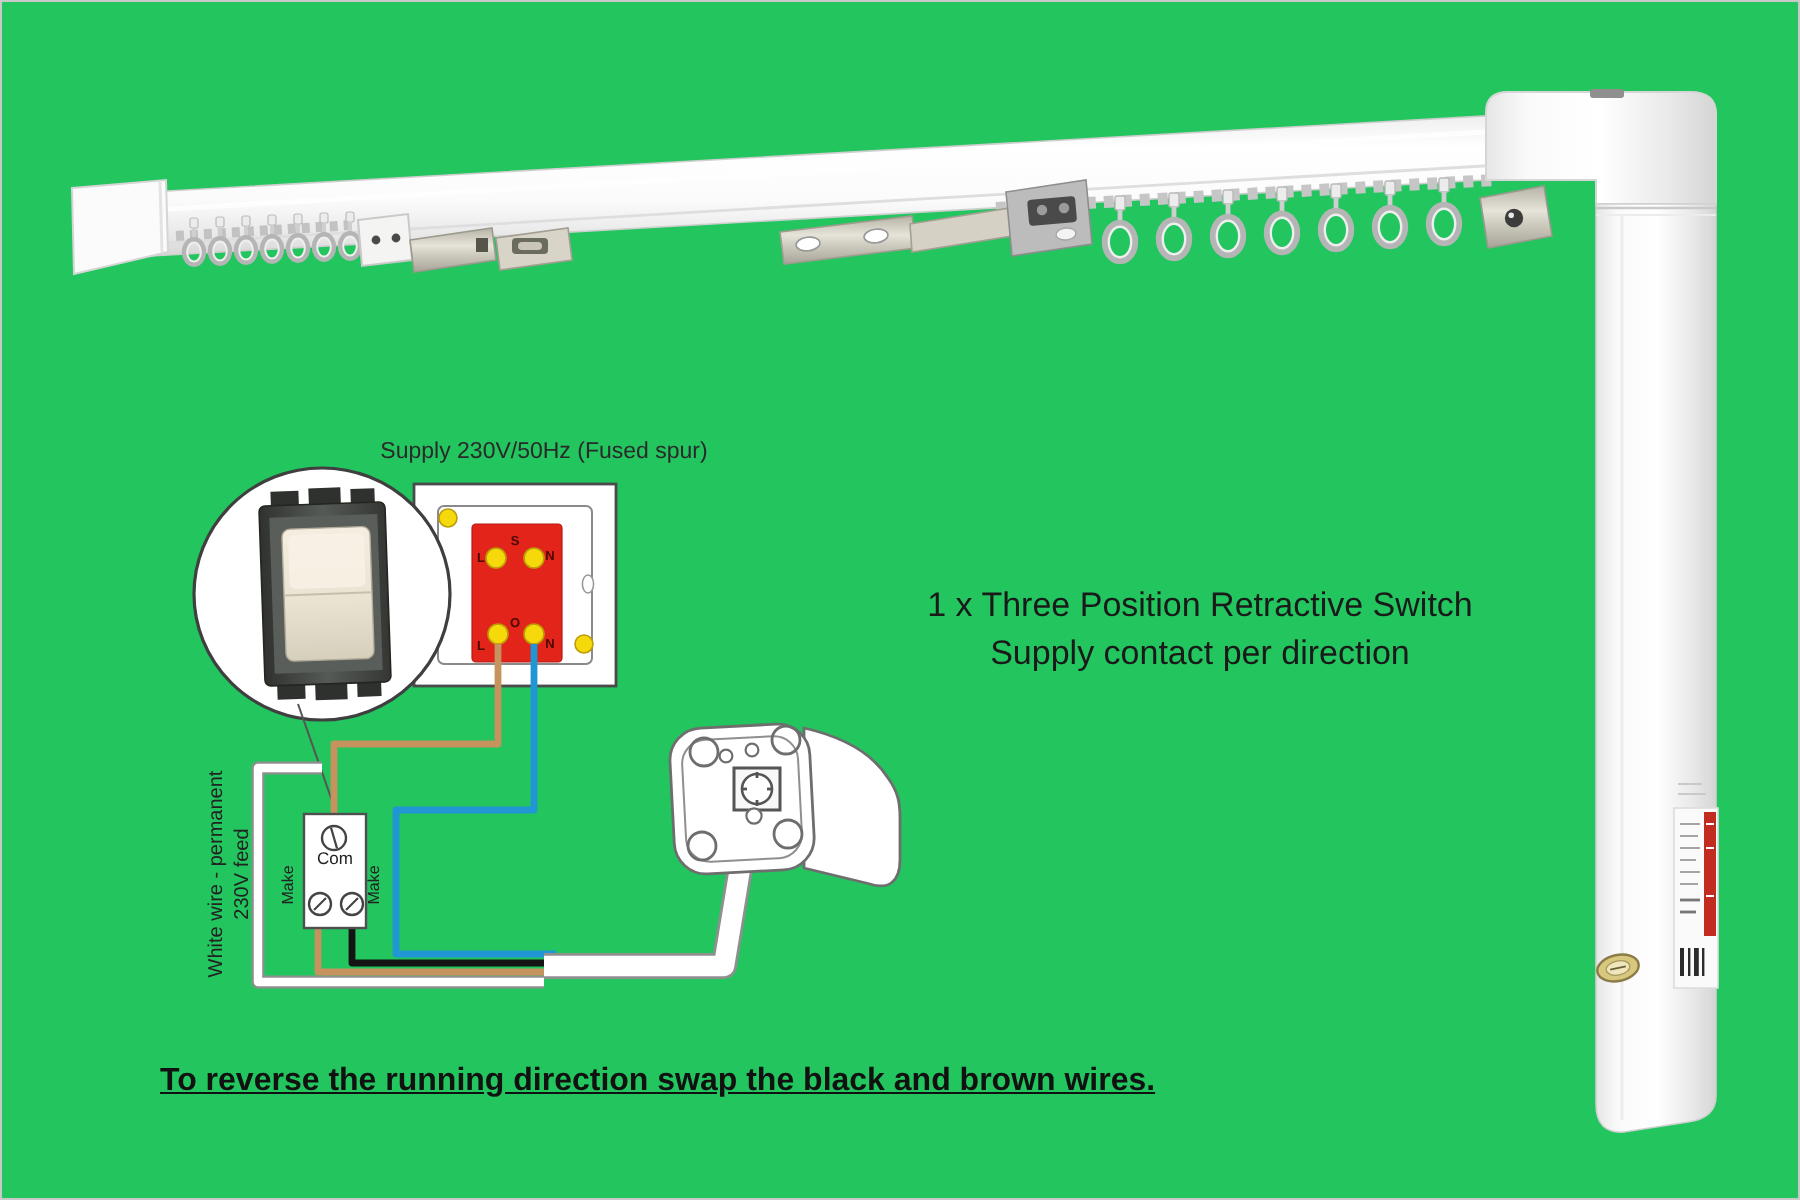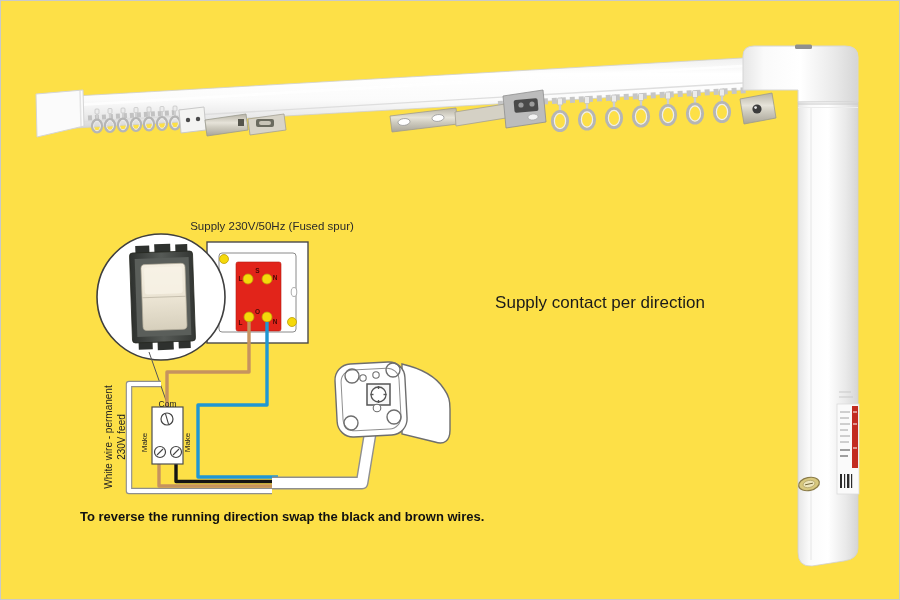--- a/index.html
+++ b/index.html
@@ -1,31 +1,31 @@
 <!DOCTYPE html>
 <html><head>
 <meta charset="utf-8">
 <style>
   html,body{margin:0;padding:0;background:#ffffff;}
   .stage{
-    position:relative;width:900px;height:600px;background:#fde047;
+    position:relative;width:900px;height:600px;background:#22c55e;
     box-shadow:inset 0 0 0 1px #c9c9c9;overflow:hidden;
     font-family:"Liberation Sans", sans-serif;
   }
   .stage svg{position:absolute;left:0;top:0;}
   .txt{position:absolute;color:#1c1c1c;}
   .supply-label{left:182px;top:220px;width:180px;text-align:center;font-size:11.5px;color:#2a2a2a;}
   .heading{left:420px;top:291px;width:360px;text-align:center;font-size:17px;line-height:24px;color:#1a1a1a;}
-  .footer-note{left:80px;top:509px;font-size:13px;font-weight:bold;color:#111;}
+  .footer-note{left:80px;top:532px;font-size:16px;font-weight:bold;text-decoration:underline;color:#111;}
   .white-wire-label{
     left:46px;top:424px;width:140px;height:26px;text-align:center;
     font-size:10px;line-height:12.5px;color:#222;
     transform:rotate(-90deg);
   }
-  .com-label{left:152px;top:399px;width:31px;text-align:center;font-size:8.5px;color:#222;}
+  .com-label{left:152px;top:424px;width:31px;text-align:center;font-size:8.5px;color:#222;}
   .make-label{width:40px;height:11px;text-align:center;font-size:8px;color:#222;transform:rotate(-90deg);}
   .make-left{left:125px;top:437px;}
   .make-right{left:168px;top:437px;}
 </style>
 </head>
 <body>
 
 <div class="stage">
 
 <svg width="900" height="600" viewBox="0 0 900 600">
@@ -264,20 +264,21 @@
         <line x1="383.5" y1="394.5" x2="386.5" y2="394.5" stroke="#555555" stroke-width="1.4"></line>
       </g>
       <circle cx="377" cy="408" r="3.8" fill="#ffffff" stroke-width="1.1"></circle>
     </g>
   </g>
 </svg>
 
 <div class="txt supply-label">Supply 230V/50Hz (Fused spur)</div>
 
 <div class="txt heading">
+  <div>1 x Three Position Retractive Switch</div>
   <div>Supply contact per direction</div>
 </div>
 
 <div class="txt footer-note">To reverse the running direction swap the black and brown wires.</div>
 
 <div class="txt white-wire-label">
   <div>White wire - permanent</div>
   <div>230V feed</div>
 </div>
 

